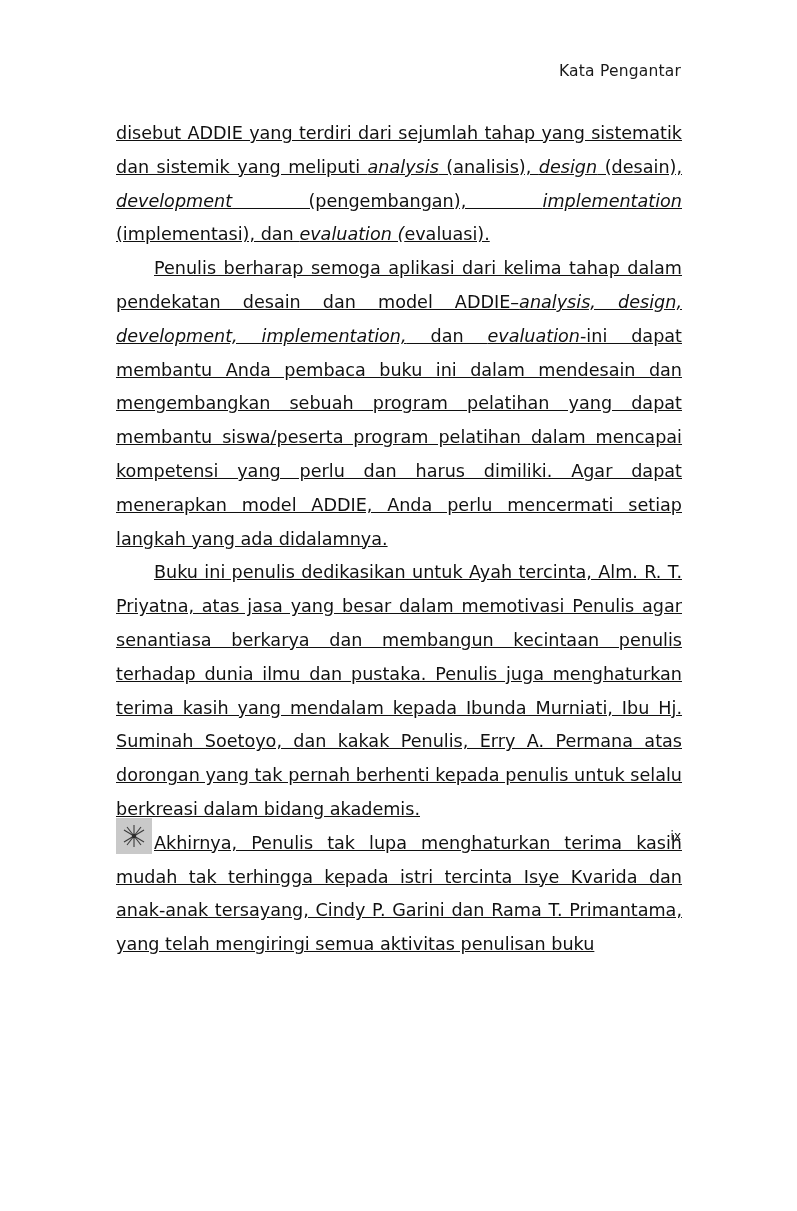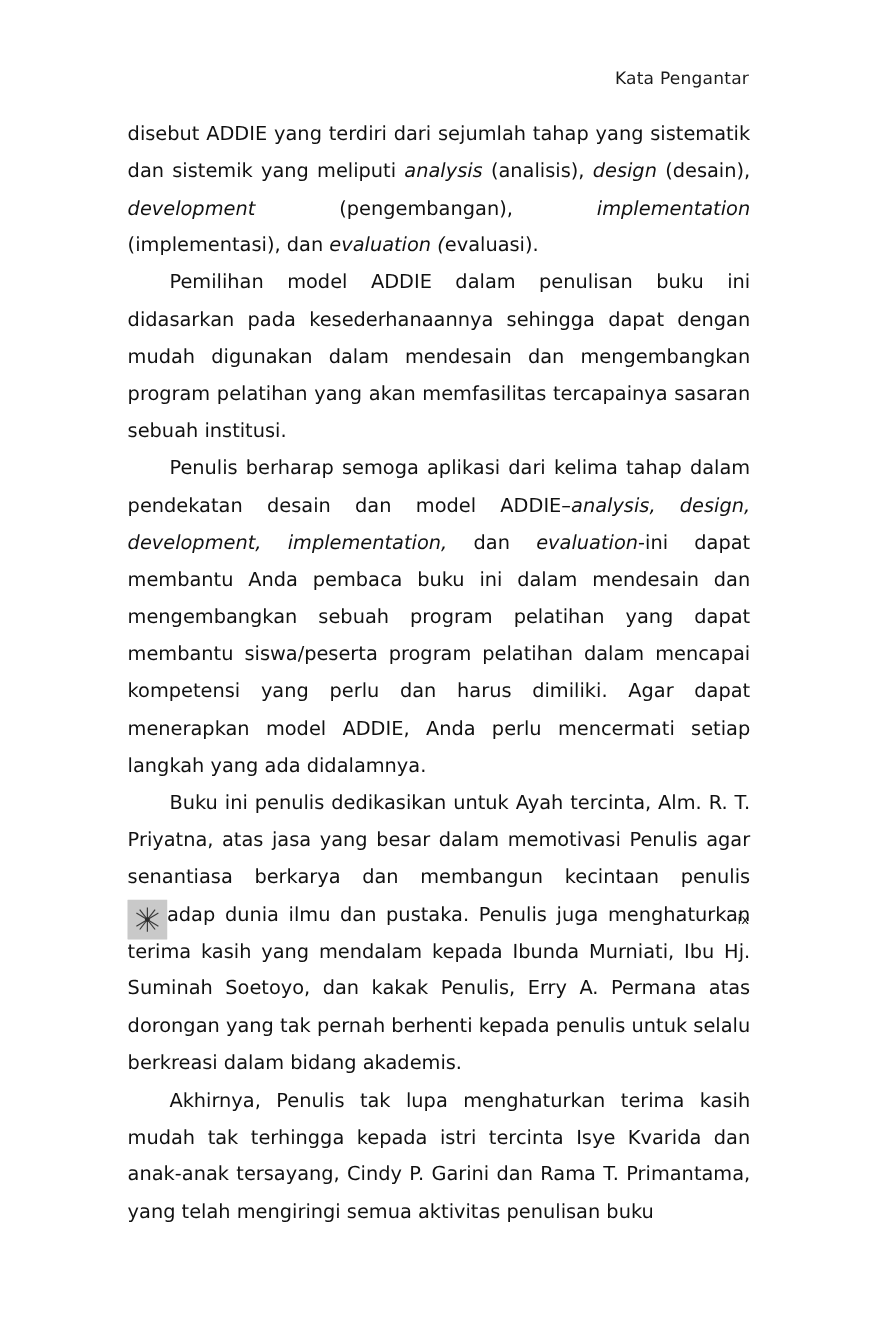--- a/index.html
+++ b/index.html
@@ -27,22 +27,23 @@
     top: 62px;
     right: 116px;
     font-size: 15.5px;
     color: #1a1a1a;
     letter-spacing: 0.2px;
     font-family: "DejaVu Sans", sans-serif;
   }
   .content {
     position: absolute;
     left: 116px;
-    top: 106px;
+    top: 117px;
     width: 566px;
+    text-decoration: underline;
   }
   p.body-par {
     margin: 0;
     font-size: 17.6px;
     line-height: 33.8px;
     text-align: justify;
     text-justify: inter-word;
     color: #111111;
     hyphens: none;
   }
@@ -75,21 +76,20 @@
 </style>
 </head>
 <body>
 
 <div class="page">
 
   <div class="running-head">Kata Pengantar</div>
 
   <div class="content">
       <p class="body-par"><span>disebut ADDIE yang terdiri dari sejumlah tahap yang sistematik dan sistemik yang meliputi </span><em>analysis</em><span> (analisis), </span><em>design</em><span> (desain), </span><em>development</em><span> (pengembangan), </span><em>implementation</em><span> (implementasi), dan </span><em>evaluation (</em><span>evaluasi).</span></p>
-      <p class="body-par indent"><span>Pemilihan model ADDIE dalam penulisan buku ini didasarkan pada kesederhanaannya sehingga dapat dengan mudah digunakan dalam mendesain dan mengembangkan program pelatihan yang akan memfasilitas tercapainya sasaran sebuah institusi.</span></p>
       <p class="body-par indent"><span>Penulis berharap semoga aplikasi dari kelima tahap dalam pendekatan desain dan model ADDIE–</span><em>analysis, design, development, implementation,</em><span> dan </span><em>evaluation</em><span>-ini dapat membantu Anda pembaca buku ini dalam mendesain dan mengembangkan sebuah program pelatihan yang dapat membantu siswa/peserta program pelatihan dalam mencapai kompetensi yang perlu dan harus dimiliki. Agar dapat menerapkan model ADDIE, Anda perlu mencermati setiap langkah yang ada didalamnya.</span></p>
       <p class="body-par indent"><span>Buku ini penulis dedikasikan untuk Ayah tercinta, Alm. R. T. Priyatna, atas jasa yang besar dalam memotivasi Penulis agar senantiasa berkarya dan membangun kecintaan penulis terhadap dunia ilmu dan pustaka. Penulis juga menghaturkan terima kasih yang mendalam kepada Ibunda Murniati, Ibu Hj. Suminah Soetoyo, dan kakak Penulis, Erry A. Permana atas dorongan yang tak pernah berhenti kepada penulis untuk selalu berkreasi dalam bidang akademis.</span></p>
       <p class="body-par indent"><span>Akhirnya, Penulis tak lupa menghaturkan terima kasih mudah tak terhingga kepada istri tercinta Isye Kvarida dan anak-anak tersayang, Cindy P. Garini dan Rama T. Primantama, yang telah mengiringi semua aktivitas penulisan buku</span></p>
     </div>
 
   <div class="footer-mark">
     <svg width="36" height="36" viewBox="0 0 36 36" aria-hidden="true">
       <rect x="0" y="0" width="36" height="36" fill="#c9c9c9"></rect>
       <g stroke="#3a3a3a" stroke-width="1.1">
         <line x1="18" y1="7" x2="18" y2="29"></line>

